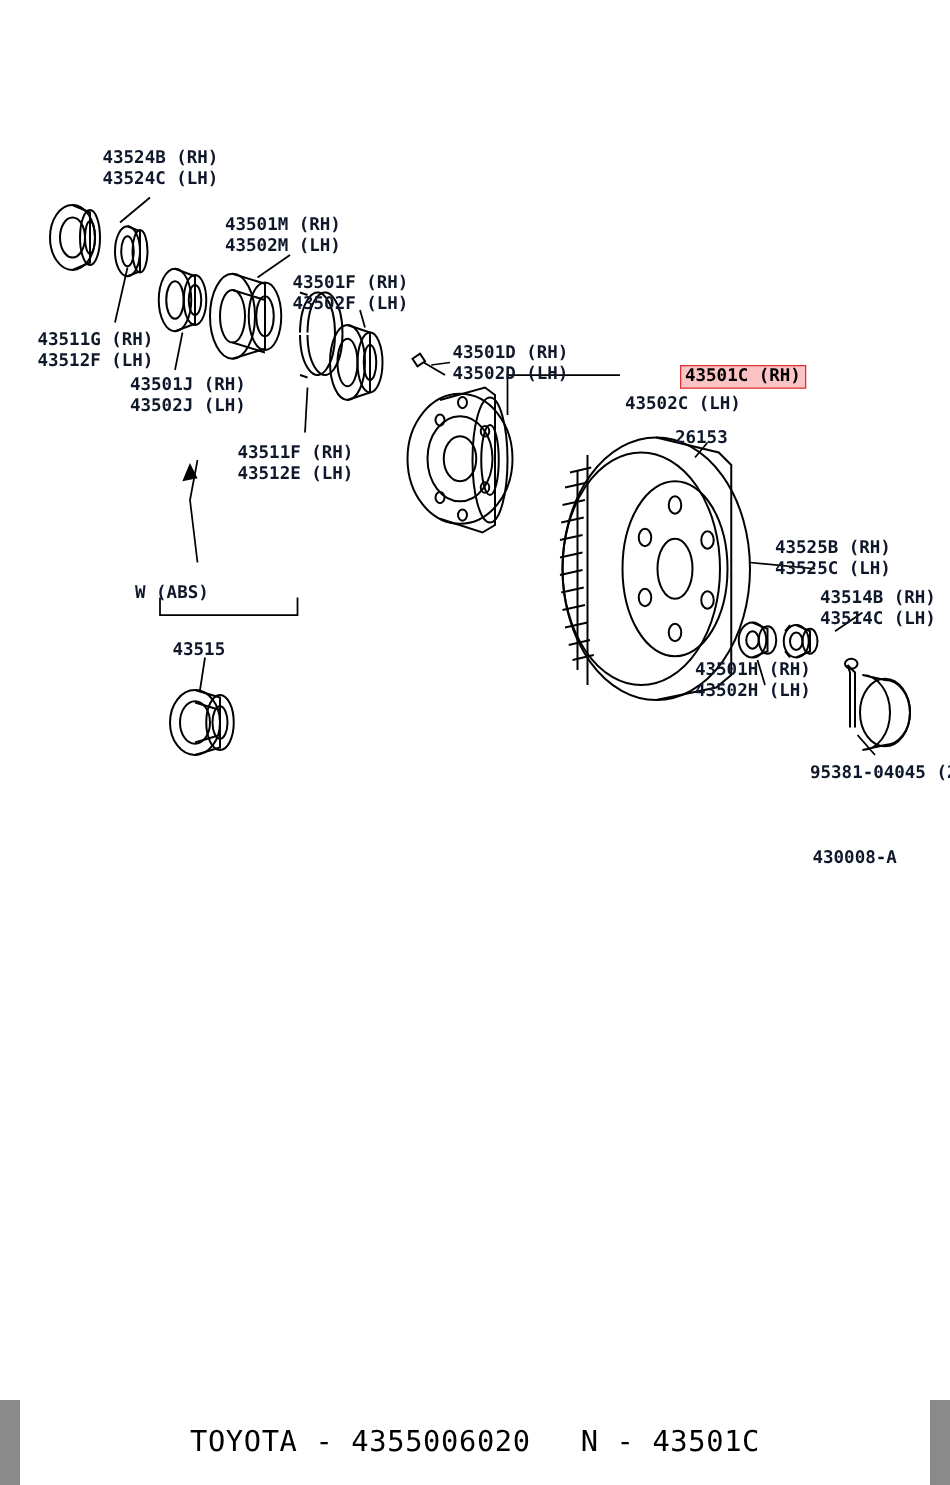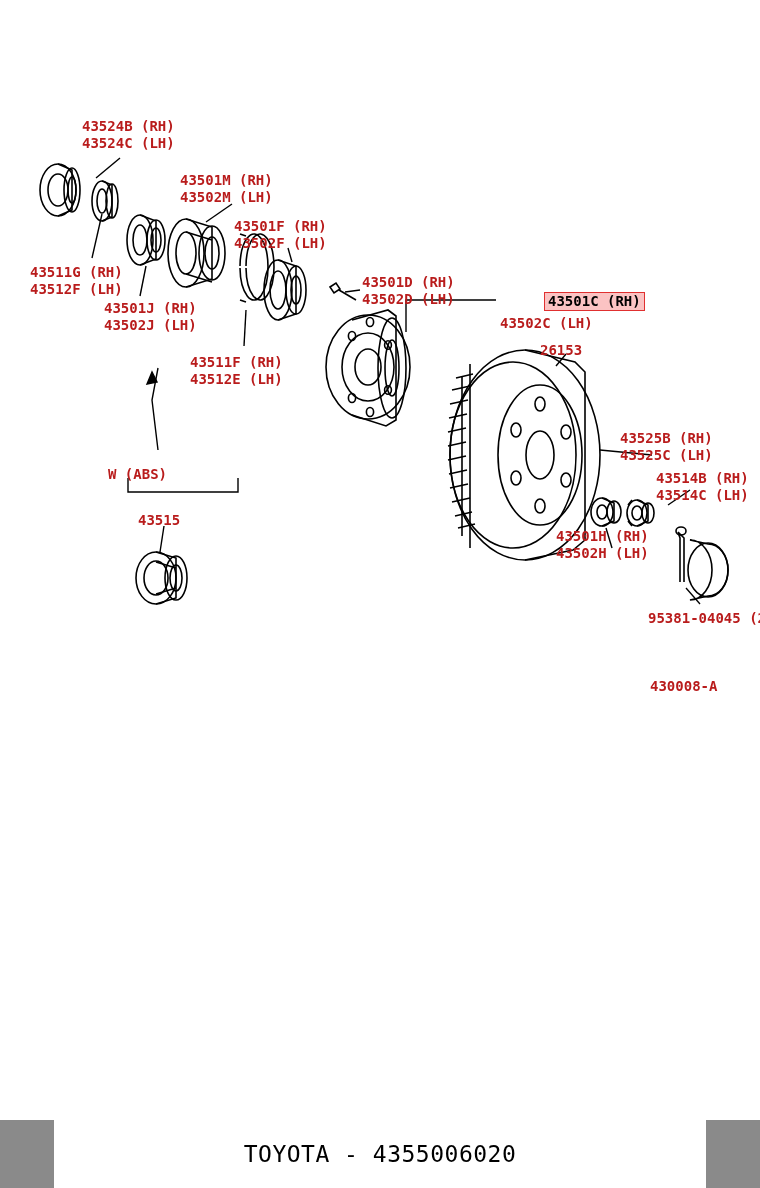--- a/index.html
+++ b/index.html
@@ -19,21 +19,21 @@
     left: 0;
     top: 0;
     width: 760px;
     height: 1120px;
   }
   .lbl {
     position: absolute;
     font-family: "DejaVu Sans Mono", "Liberation Mono", monospace;
     font-size: 14px;
     font-weight: bold;
-    color: #b91c1c;
+    color: #0f172a;
     line-height: 17px;
     white-space: pre;
     letter-spacing: 0px;
   }
   .lbl.hl {
     background: #fbc3c3;
     border: 1px solid #e03030;
     padding: 0px 3px;
     color: #000;
   }
@@ -42,21 +42,21 @@
     left: 0;
     bottom: 0;
     width: 760px;
     height: 68px;
     background: #8a8a8a;
     display: flex;
     align-items: center;
     justify-content: center;
   }
   .footer-inner {
-    width: 652px;
+    width: 728px;
     height: 68px;
     background: #ffffff;
     display: flex;
     align-items: center;
     justify-content: center;
     gap: 40px;
   }
   .footer-text {
     font-family: "DejaVu Sans Mono", "Liberation Mono", monospace;
     font-size: 23px;
@@ -241,14 +241,15 @@
   <div class="lbl" style="left:648px; top:610px;">95381-04045 (2)</div>
   <div class="lbl" style="left:108px; top:466px;">W (ABS)</div>
   <div class="lbl" style="left:138px; top:512px;">43515</div>
 
   <div class="lbl" style="left:650px; top:678px;">430008-A</div>
 </div>
 
 <div class="footer">
   <div class="footer-inner">
     <span class="footer-text">TOYOTA - 4355006020</span>
+    <span class="footer-text">N - 43501C</span>
   </div>
 </div>
 
 </body></html>

